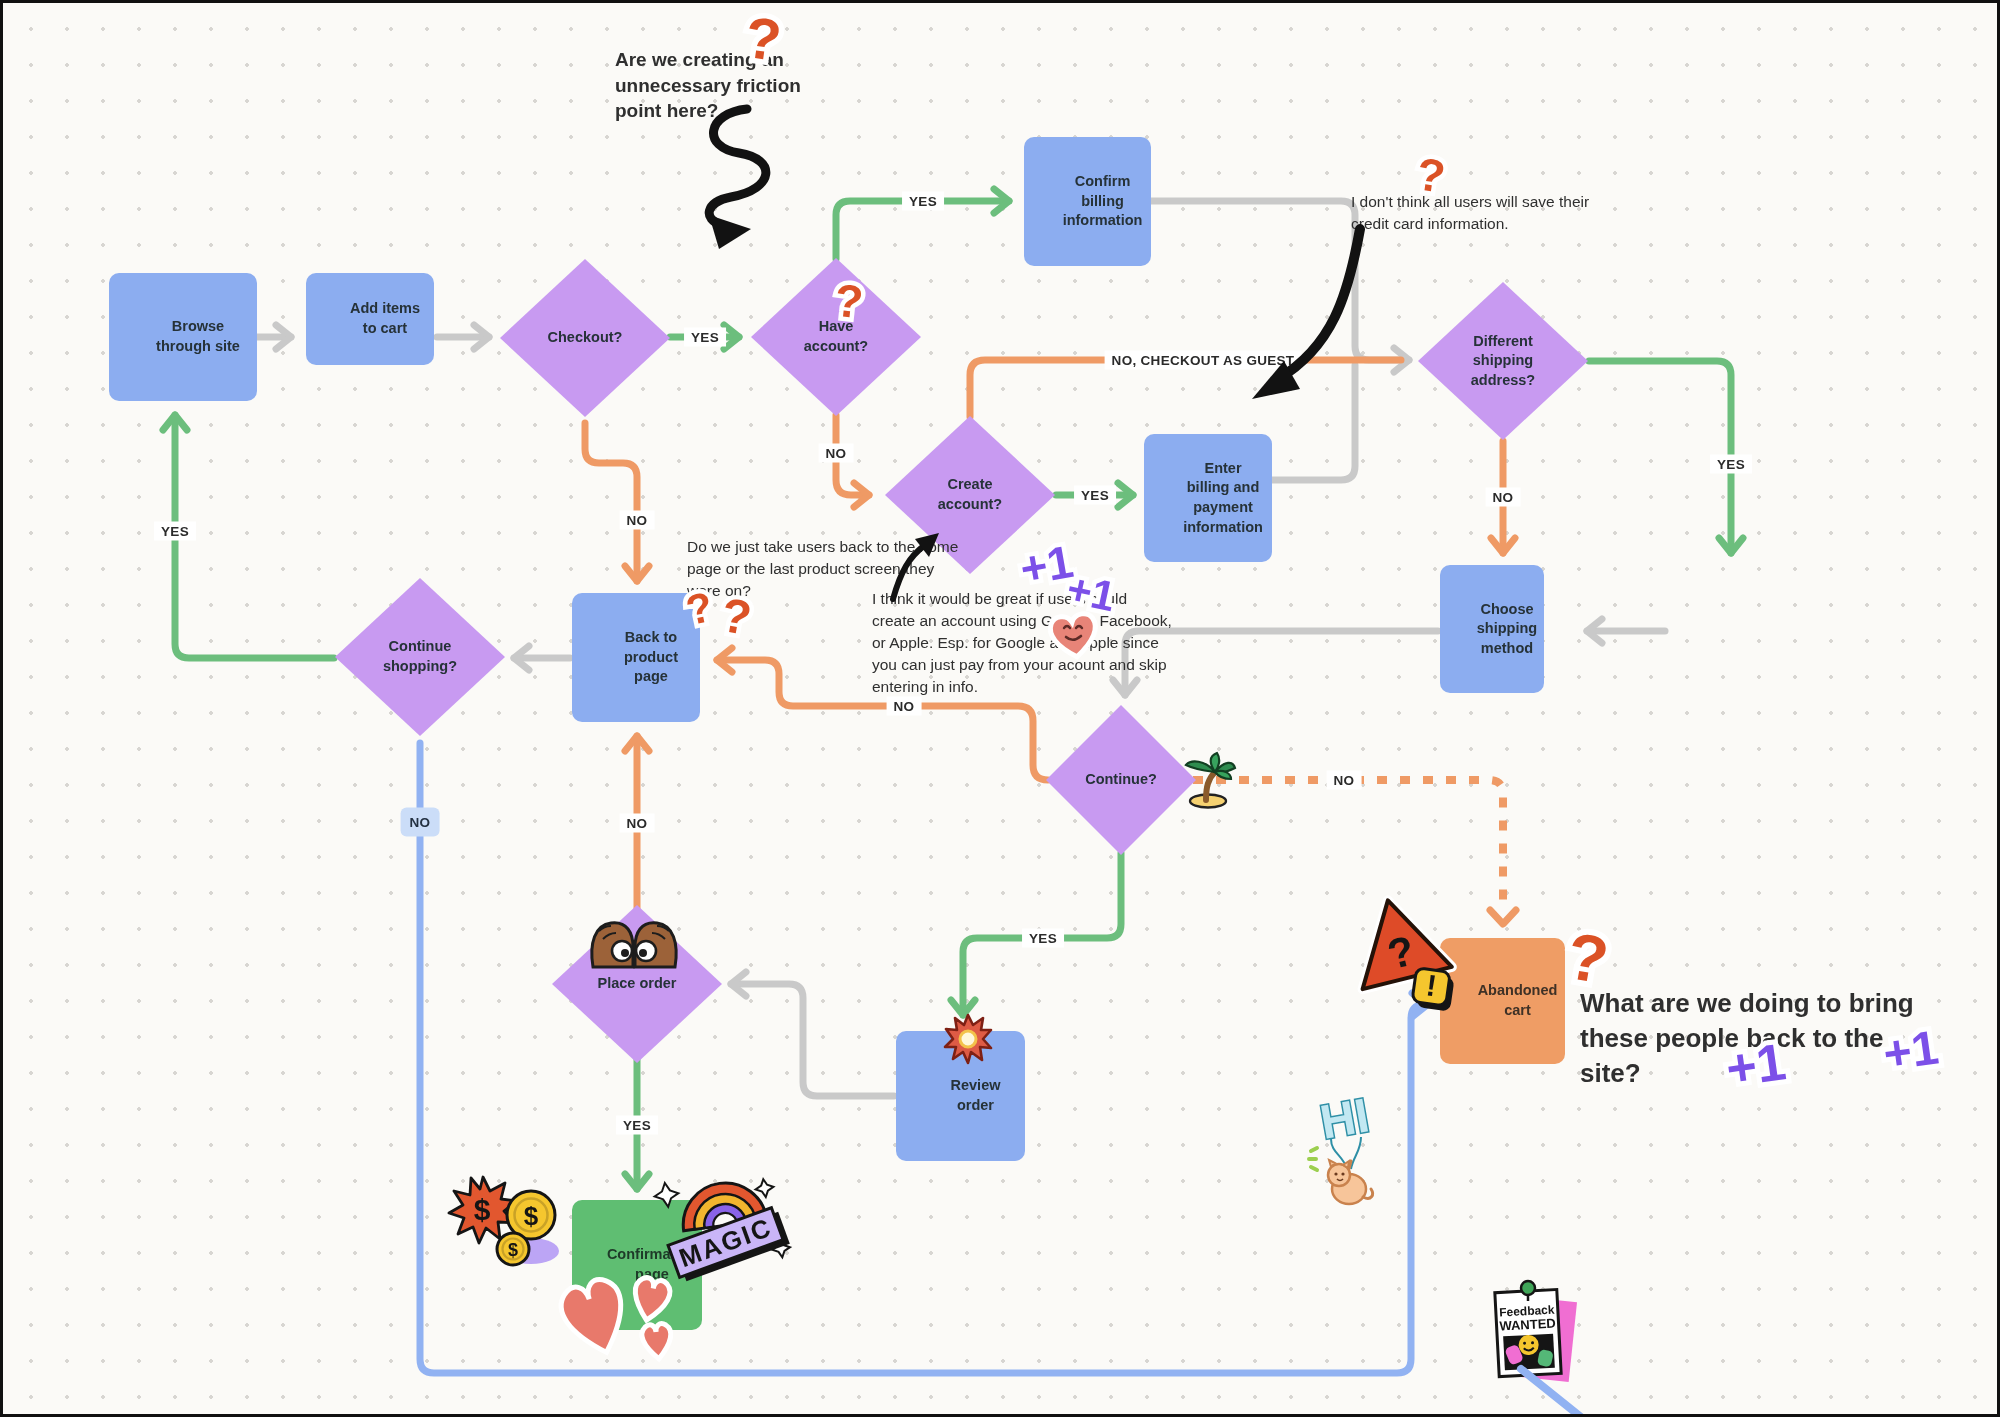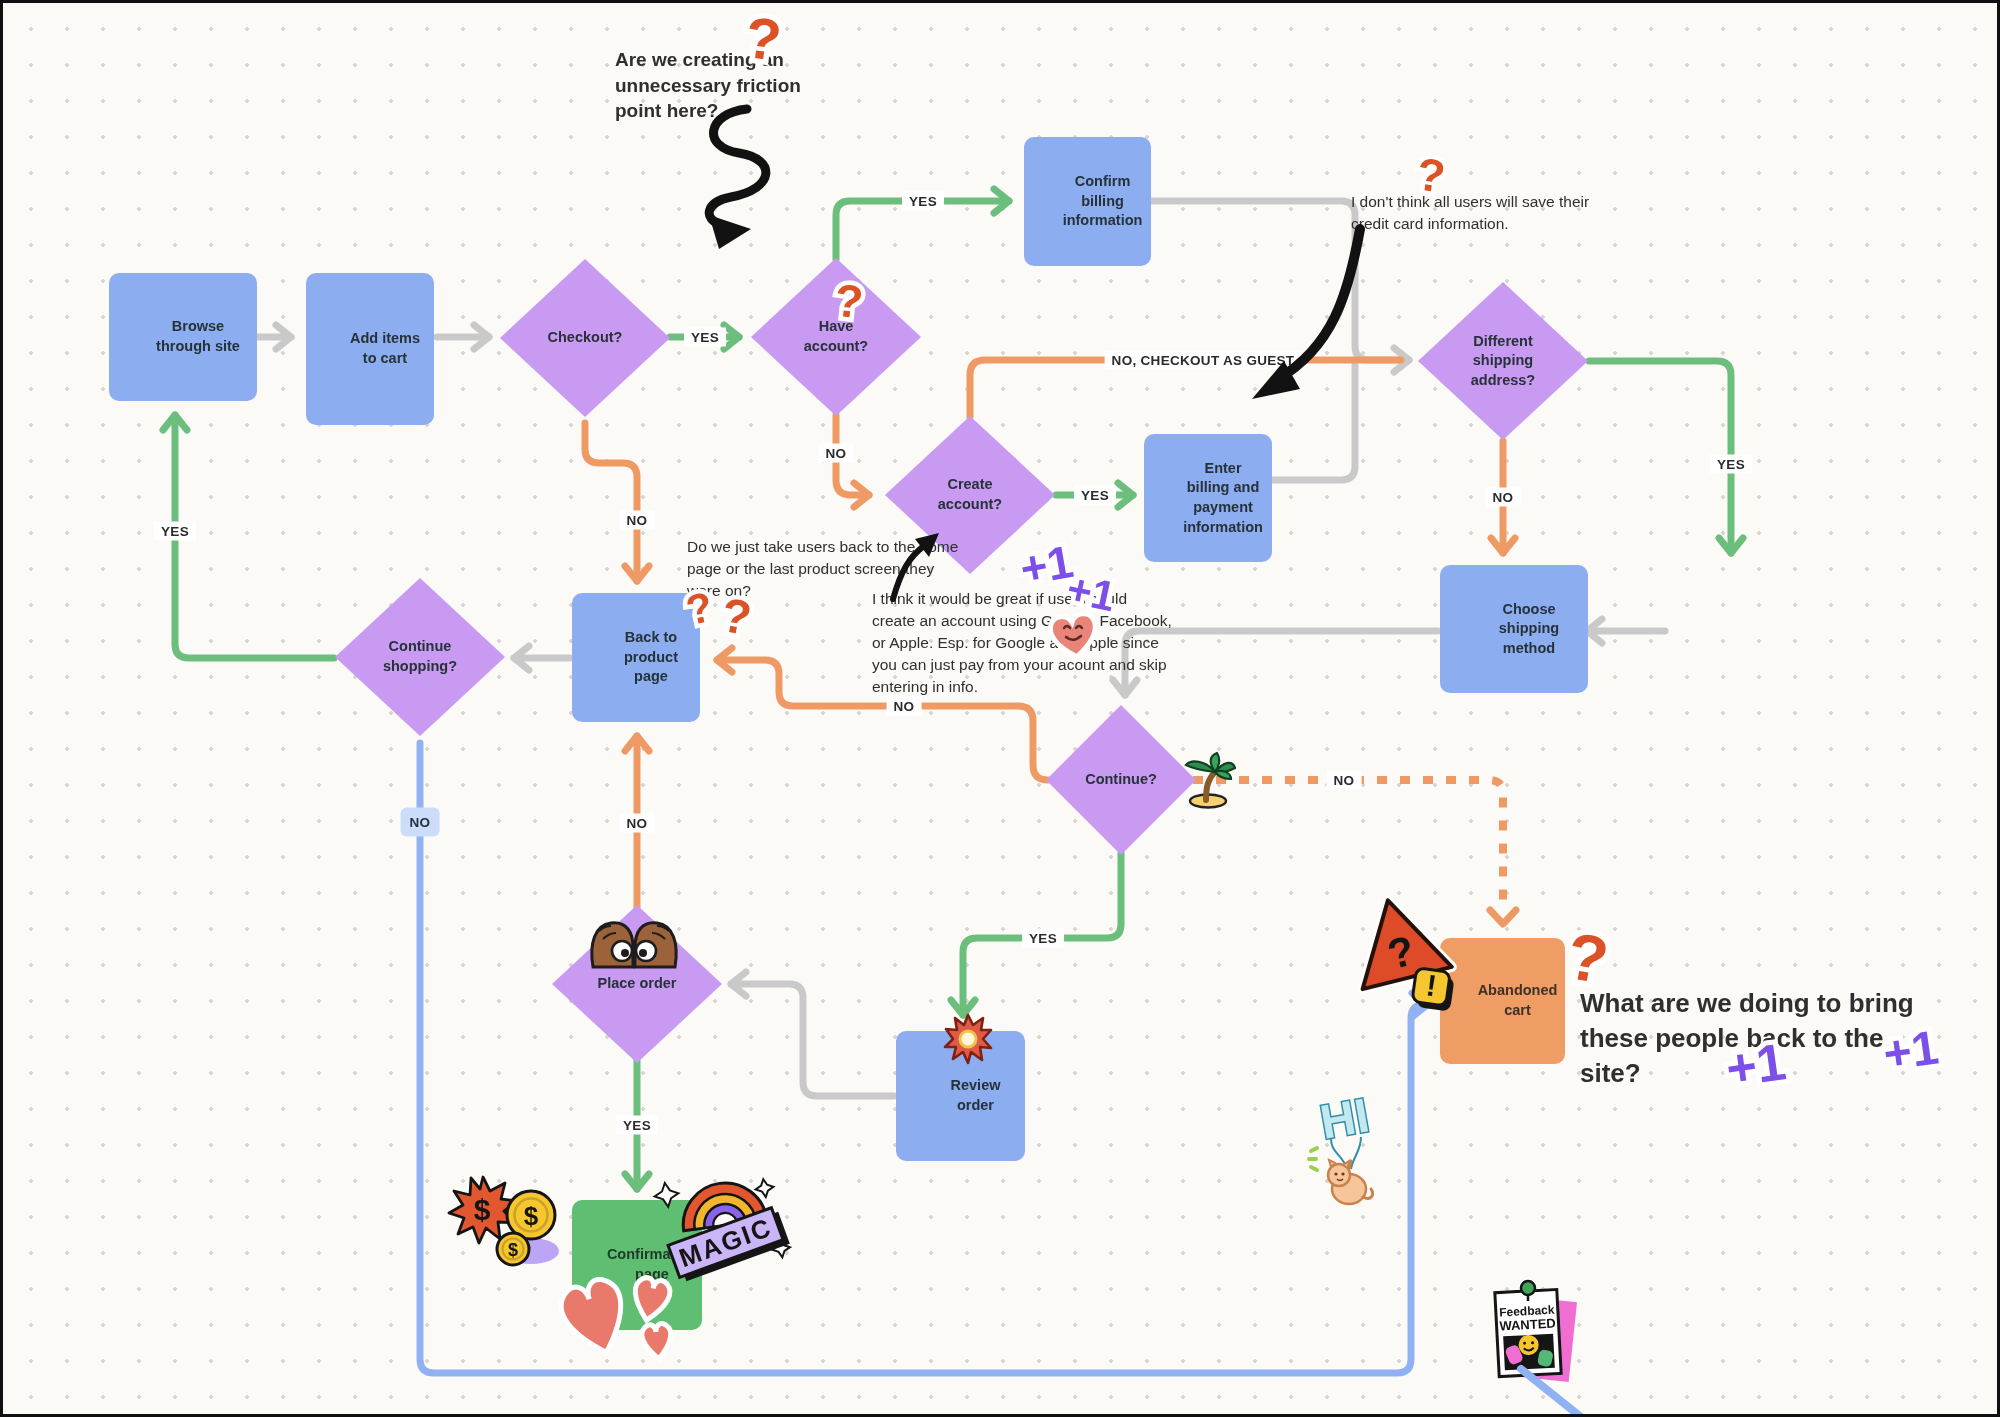--- a/index.html
+++ b/index.html
@@ -77,42 +77,42 @@
 
     <path d="M1190 777 H1486 Q1500 777 1500 791 V905" fill="none" stroke="#EF9A65" stroke-width="8" stroke-dasharray="10 13"></path>
     <path d="M1487 907 L1500 921 L1513 907" fill="none" stroke="#EF9A65" stroke-width="7" stroke-linecap="round" stroke-linejoin="round"></path>
 
     <path d="M417 740 V1356 Q417 1370 431 1370 H1394 Q1408 1370 1408 1356 V1016 Q1408 1002 1420 1002 H1424" fill="none" stroke="#91B2F2" stroke-width="7" stroke-linecap="round" marker-end="url(#mBlue)"></path>
   </svg>
 
   <div class="node rect blue" style="left:106px;top:270px;width:148px;height:128px">
       <span>Browse through site</span>
     </div>
-  <div class="node rect blue" style="left:303px;top:270px;width:128px;height:152px">
+  <div class="node rect blue" style="left:303px;top:270px;width:128px;height:92px">
       <span>Add items to cart</span>
     </div>
   <div class="node diamond" style="left:497px;top:256px;width:170px;height:158px">
       <span>Checkout?</span>
     </div>
   <div class="node diamond" style="left:748px;top:255px;width:170px;height:158px">
       <span>Have account?</span>
     </div>
   <div class="node rect blue" style="left:1021px;top:134px;width:127px;height:129px">
       <span>Confirm billing information</span>
     </div>
   <div class="node diamond" style="left:882px;top:413px;width:170px;height:158px">
       <span>Create account?</span>
     </div>
   <div class="node rect blue" style="left:1141px;top:431px;width:128px;height:128px">
       <span>Enter billing and payment information</span>
     </div>
   <div class="node diamond" style="left:1415px;top:279px;width:170px;height:158px">
       <span>Different shipping address?</span>
     </div>
-  <div class="node rect blue" style="left:1437px;top:562px;width:148px;height:128px">
+  <div class="node rect blue" style="left:1437px;top:562px;width:104px;height:128px">
       <span>Choose shipping method</span>
     </div>
   <div class="node rect blue" style="left:569px;top:590px;width:128px;height:129px">
       <span>Back to product page</span>
     </div>
   <div class="node diamond" style="left:332px;top:575px;width:170px;height:158px">
       <span>Continue shopping?</span>
     </div>
   <div class="node diamond" style="left:549px;top:902px;width:170px;height:158px">
       <span>Place order</span>

